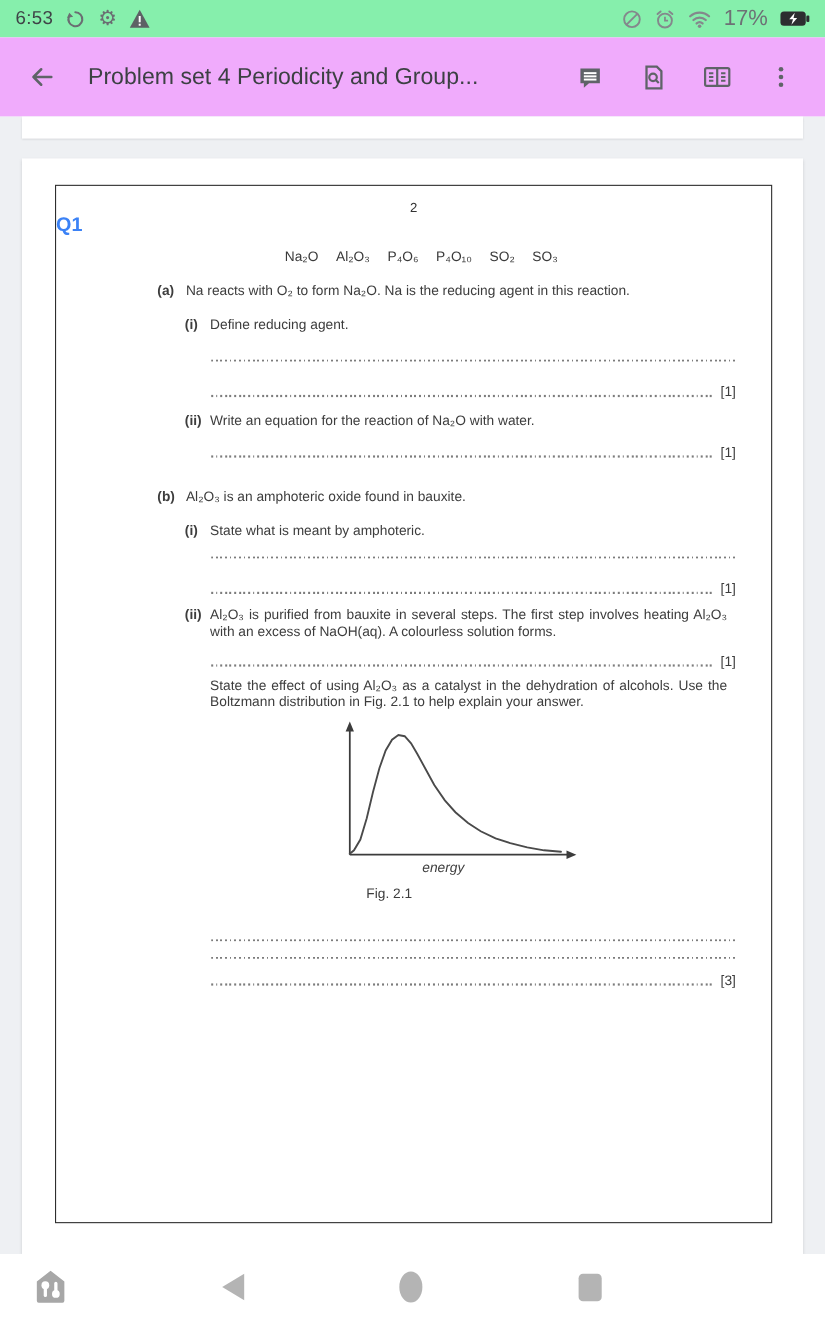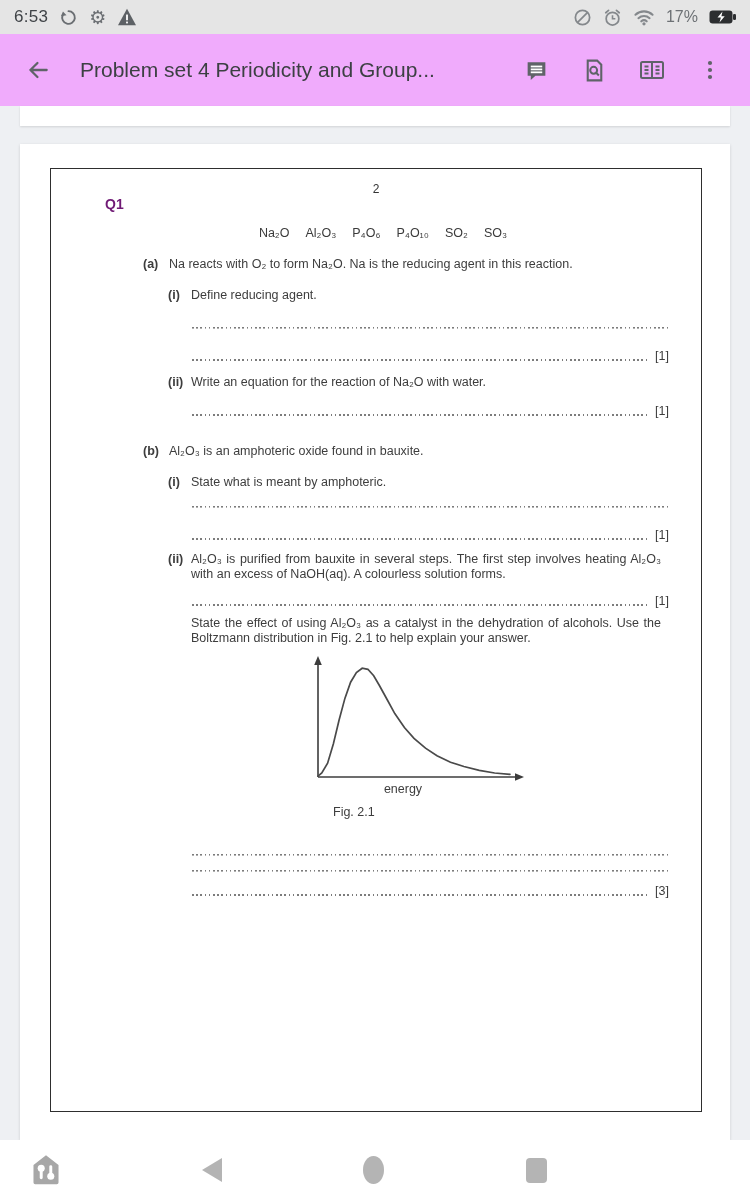--- a/index.html
+++ b/index.html
@@ -2,24 +2,24 @@
 <html><head>
 <meta charset="utf-8">
 <style>
   * { margin:0; padding:0; box-sizing:border-box; }
   html,body { width:750px; height:1200px; overflow:hidden; background:#fff;
     font-family:"Liberation Sans","DejaVu Sans",sans-serif; }
 
   
   .status-bar { position:absolute; left:0; top:0; width:750px; height:34px;
     display:flex; align-items:center; justify-content:space-between;
-    padding:0 14px; background:#e5e5e5; }
+    padding:0 14px; background:#86efac; }
   .sb-left, .sb-right { display:flex; align-items:center; gap:11px; }
   .sb-time { font-size:17px; color:#3f4347; letter-spacing:.3px; }
-  .sb-pct { font-size:16px; color:#6d7175; }
+  .sb-pct { font-size:20px; color:#6d7175; }
   .gear-glyph { font-size:19px; color:#6a6e72; line-height:1; }
 
   
   .app-bar { position:absolute; left:0; top:34px; width:750px; height:72px;
     display:flex; align-items:center; background:#f0abfc; padding:0 18px; }
   .back-btn { width:40px; height:40px; display:flex; align-items:center; justify-content:center; }
   .app-title { flex:1; margin-left:22px; font-size:21px; color:#3c4043;
     white-space:nowrap; overflow:hidden; }
   .bar-actions { display:flex; align-items:center; gap:14px; }
   .bar-btn { width:44px; height:40px; display:flex; align-items:center; justify-content:center; }
@@ -30,21 +30,21 @@
   .prev-page-strip { position:absolute; left:20px; top:0; width:710px; height:20px;
     background:#fff; box-shadow:0 1px 2px rgba(0,0,0,.12); }
   .page-card { position:absolute; left:20px; top:38px; width:710px; height:996px;
     background:#fff; box-shadow:0 1px 3px rgba(0,0,0,.14); }
   .page-border { position:absolute; left:30px; top:24px; width:652px; height:944px;
     border:1.5px solid #2e2e2e; overflow:hidden;
     color:#3d3d3d; font-size:12.5px; line-height:15px; }
 
   .page-num { margin-top:13px; text-align:center; font-size:12px; color:#333; }
   .sq-heading { margin:42px 0 0 54px; font-weight:bold; color:#1f3864; font-size:13px; }
-  .q-num { margin-left:54px; font-weight:bold; color:#701a75; font-size:14px; }
+  .q-num { font-weight:bold; color:#3b82f6; font-size:18px; }
   .intro { margin:4px 0 0 90px; }
   .formula-row { margin-top:14px; display:flex; justify-content:center; gap:16px;
     padding-left:14px; color:#3a3a3a; }
 
   .part-row { display:flex; }
   .lvl1 { margin-left:92px; margin-right:34px; }
   .lvl1 .plabel { width:26px; flex:none; font-weight:bold; }
   .lvl2 { margin-left:117px; margin-right:40px; }
   .lvl2 .plabel { width:23px; flex:none; font-weight:bold; }
   .ptext { flex:1; }
@@ -53,21 +53,21 @@
 
   .dots-row { margin-left:141px; width:477px; display:flex; align-items:flex-end; }
   .dots { flex:1; height:2px;
     background-image:repeating-linear-gradient(to right,#7c7c7c 0 1.6px,transparent 1.6px 4.2px);
     background-position:left bottom; background-repeat:repeat-x; background-size:100% 1.6px; }
   .mark { margin-left:8px; line-height:10px; }
 
   .graph-wrap { position:relative; margin-top:6px; height:176px; }
   .graph-ylabel { position:absolute; left:110px; top:50px; width:146px; text-align:right; }
   .graph-svg { position:absolute; left:217px; top:0; }
-  .graph-xlabel { position:absolute; left:292px; top:130px; width:120px; text-align:center; }
+  .graph-xlabel { position:absolute; left:292px; top:130px; width:120px; text-align:center;font-style:italic; }
   .graph-caption { position:absolute; left:282px; top:153px; width:120px; font-weight:normal; }
 
   .mt24{margin-top:24px;} .mt22{margin-top:22px;} .mt16{margin-top:16px;}
   .mt14{margin-top:14px;} .mt12{margin-top:12px;} .mt28{margin-top:28px;}
   .mt10{margin-top:10px;} .mt26{margin-top:26px;}
 
   
   .fab { position:absolute; left:661px; top:1051px; width:69px; height:69px;
     border-radius:50%; background:#1e72e2; display:flex; align-items:center;
     justify-content:center; box-shadow:0 3px 9px rgba(0,0,0,.30); }

